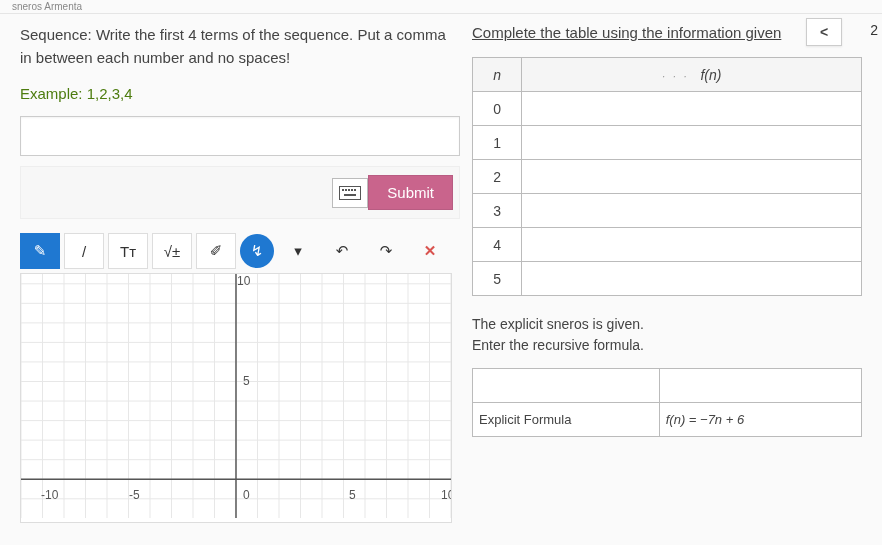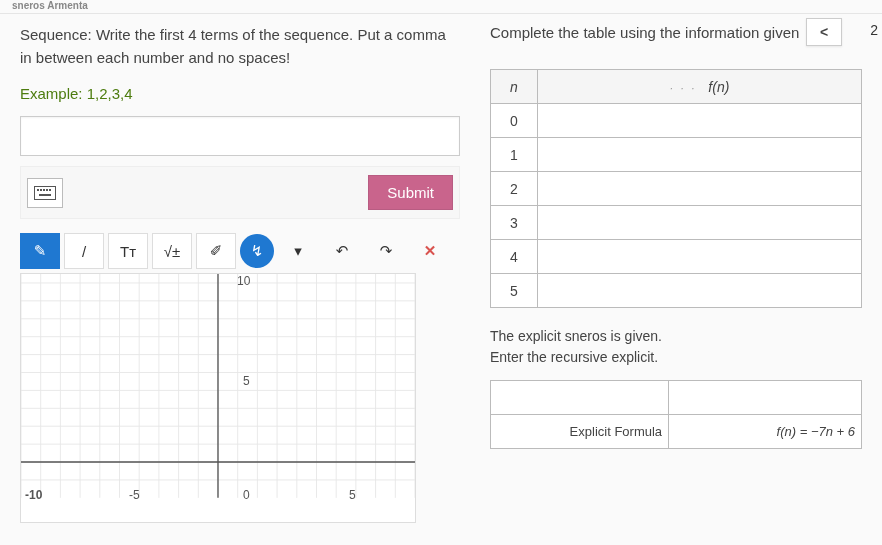--- a/index.html
+++ b/index.html
@@ -8,25 +8,25 @@
     background: #fafafa;
     color: #333;
     width: 882px;
     height: 545px;
     overflow: hidden;
     position: relative;
   }
   .top-bar {
     height: 14px;
     display: flex;
+    align-items: center;
     padding: 0 12px;
     font-size: 10px;
     color: #888;
     border-bottom: 1px solid #e5e5e5;
-    font-weight: bold;
   }
   .back-btn {
     position: absolute;
     top: 18px;
     right: 40px;
     width: 36px;
     height: 28px;
     border: 1px solid #ccc;
     background: #fff;
     display: flex;
@@ -41,21 +41,21 @@
   .page-num {
     position: absolute;
     top: 22px;
     right: 4px;
     font-size: 14px;
     color: #333;
   }
   .content {
     display: flex;
     padding: 10px 20px 0 20px;
-    gap: 30px;
+    gap: 12px;
   }
   .left-col { flex: 0 0 440px; }
   .right-col { flex: 1; }
   .instruction {
     font-size: 15px;
     color: #444;
     line-height: 1.5;
     margin-bottom: 16px;
   }
   .example {
@@ -69,21 +69,21 @@
     height: 40px;
     border: 1px solid #ccc;
     background: #fff;
     padding: 0 10px;
     font-size: 14px;
     box-shadow: inset 0 1px 2px rgba(0,0,0,0.05);
   }
   .submit-row {
     display: flex;
     align-items: center;
-    justify-content: space-between;
+    justify-content: flex-end;
     padding: 8px 6px;
     border: 1px solid #eee;
     background: #f7f7f7;
     margin-bottom: 14px;
   }
   .kbd-btn {
     width: 36px;
     height: 30px;
     border: 1px solid #bbb;
     background: #fff;
@@ -120,37 +120,38 @@
   }
   .tool.active { background: #1f78d1; color: #fff; border-color:#1f78d1;}
   .tool.circle {
     border-radius: 50%;
     width: 34px; height: 34px;
     background: #1f78d1; color: #fff; border: none;
   }
   .tool.plain { border: none; background: transparent; }
   .tool.x { color: #d9534f; font-weight: bold; border:none; background:transparent;}
   .graph-box {
-    width: 396px;
+    width: 432px;
     height: 250px;
     border: 1px solid #ddd;
     background: #fff;
     position: relative;
     overflow: hidden;
   }
   .graph-box svg { position: absolute; inset:0; }
   .axis-label {
     position: absolute;
     font-size: 12px;
     color: #555;
   }
   .right-heading {
     font-size: 15px;
     color: #444;
-    margin-bottom: 28px;
+    margin-bottom: 16px;
+    text-decoration: underline;
   }
   table.data {
     border-collapse: collapse;
     width: 100%;
     margin-bottom: 18px;
   }
   table.data th, table.data td {
     border: 1px solid #bbb;
     height: 34px;
     text-align: center;
@@ -168,21 +169,21 @@
   }
   table.formula {
     border-collapse: collapse;
     width: 100%;
   }
   table.formula td {
     border: 1px solid #bbb;
     height: 34px;
     font-size: 13px;
     color: #444;
-    text-align: right;
+    text-align: left;
     background: #fff;
     padding: 2px 6px;
   }
   .dots { letter-spacing: 2px; color:#999; font-size:11px;}
 </style>
 </head>
 <body>
 
 <div class="top-bar">
   <span>sneros Armenta</span>
@@ -265,21 +266,21 @@
             <line x1="0" y1="190" x2="440" y2="190"></line>
           <line x1="0" y1="210" x2="440" y2="210"></line>
             <line x1="0" y1="230" x2="440" y2="230"></line>
         </g>
 
         <line x1="220" y1="0" x2="220" y2="250" stroke="#555" stroke-width="1.5"></line>
         <line x1="0" y1="210" x2="440" y2="210" stroke="#555" stroke-width="1.5"></line>
       </svg>
       <span class="axis-label" style="left:216px; top:0px;">10</span>
       <span class="axis-label" style="left:222px; top:100px;">5</span>
-      <span class="axis-label" style="left:4px; top:214px;font-weight:bold;">-10</span>
+      <span class="axis-label" style="left:20px; top:214px;">-10</span>
       <span class="axis-label" style="left:108px; top:214px;">-5</span>
       <span class="axis-label" style="left:222px; top:214px;">0</span>
       <span class="axis-label" style="left:328px; top:214px;">5</span>
       <span class="axis-label" style="left:420px; top:214px;">10</span>
     </div>
   </div>
 
   <div class="right-col">
     <p class="right-heading">Complete the table using the information given</p>
 
@@ -314,21 +315,21 @@
           </tr>
       <tr>
             <td>5</td>
             <td></td>
           </tr>
     </tbody>
       </table>
 
     <p class="sub-text">
       <span>The explicit sneros is given.</span><br>
-      <span>Enter the recursive explicit.</span>
+      <span>Enter the recursive formula.</span>
     </p>
 
     <table class="formula">
       <tbody>
           <tr>
             <td style="width:48%"></td>
             <td></td>
           </tr>
       <tr>
         <td>Explicit Formula</td>

